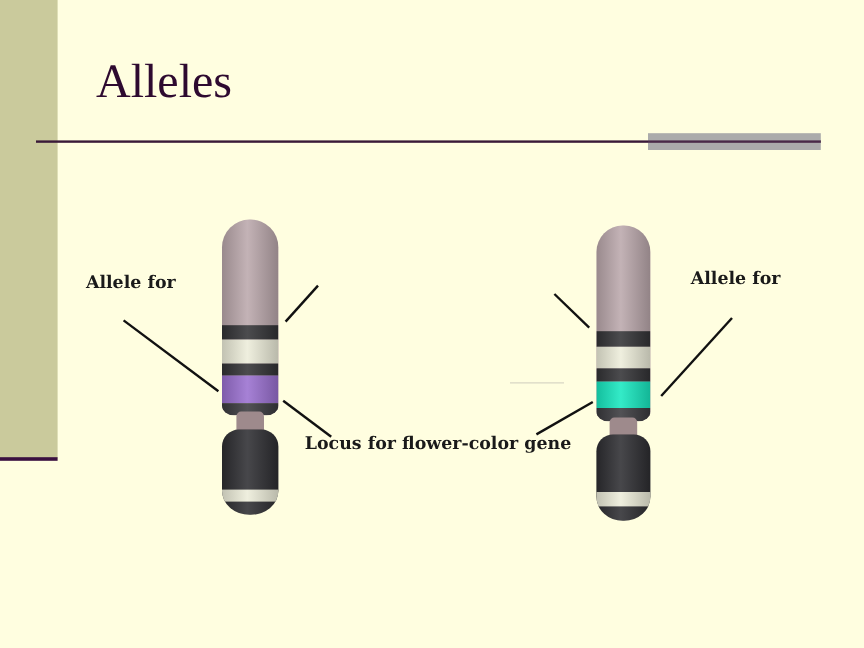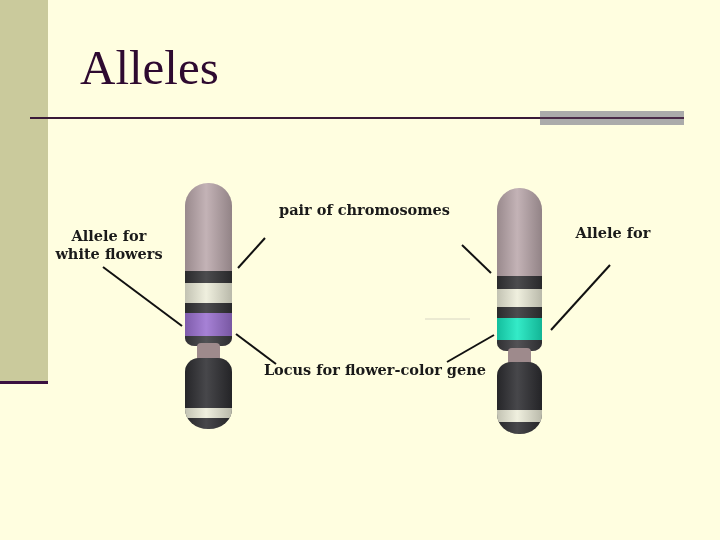--- a/index.html
+++ b/index.html
@@ -6,21 +6,21 @@
   body {
     width:720px; height:540px; position:relative; overflow:hidden;
     background:#FFFEE0;
     font-family: "DejaVu Serif", "Liberation Serif", serif;
   }
   .sidebar { position:absolute; left:0; top:0; width:48px; height:382px; background:#CACA9C; }
   .sidebar-line { position:absolute; left:0; top:381px; width:48px; height:3px; background:#3A1040; }
   .title {
     position:absolute; left:80px; top:44px; margin:0;
     font-family: "Liberation Serif", "DejaVu Serif", serif;
-    font-size:49px; font-weight:normal; color:#2E0A30; line-height:48px;
+    font-size:40px; font-weight:normal; color:#2E0A30; line-height:48px;
   }
   .rule { position:absolute; left:30px; top:117px; width:654px; height:2px; background:#3A1A38; }
   .rule-accent { position:absolute; left:540px; top:111px; width:144px; height:14px; background:#ABABAB; }
   .rule-accent-line { position:absolute; left:540px; top:117px; width:144px; height:2px; background:#4A2A48; }
 
   .chrom { position:absolute; }
   .arm { position:absolute; left:0; overflow:hidden; }
   .band { position:absolute; left:0; width:100%; }
   .shade { position:absolute; inset:0; background:linear-gradient(90deg, rgba(0,0,0,0.18) 0%, rgba(255,255,255,0.12) 45%, rgba(0,0,0,0.22) 100%); pointer-events:none; }
 
@@ -80,24 +80,22 @@
   <line x1="265" y1="238" x2="238" y2="268" stroke="#111" stroke-width="2"></line>
   <line x1="462" y1="245" x2="491" y2="273" stroke="#111" stroke-width="2"></line>
   <line x1="236" y1="334" x2="276" y2="364" stroke="#111" stroke-width="2"></line>
   <line x1="447" y1="362" x2="494" y2="335" stroke="#111" stroke-width="2"></line>
   <line x1="610" y1="265" x2="551" y2="330" stroke="#111" stroke-width="2"></line>
   <line x1="425" y1="319" x2="470" y2="319" stroke="#D8D6C4" stroke-width="1"></line>
 </svg>
 
 <div class="label" style="left:44px; top:227px; width:130px;">
   <div>Allele for</div>
-  <div>white flowers</div>
 </div>
 
 <div class="label" style="left:262px; top:201px; width:205px;">
-  <div>pair of chromosomes</div>
 </div>
 
 <div class="label" style="left:547px; top:224px; width:132px;">
   <div>Allele for</div>
 </div>
 
-<div class="label" style="left:244px; top:361px; width:242px;text-align:right;">Locus for flower-color gene</div>
+<div class="label" style="left:244px; top:361px; width:242px;">Locus for flower-color gene</div>
 
 </body></html>

